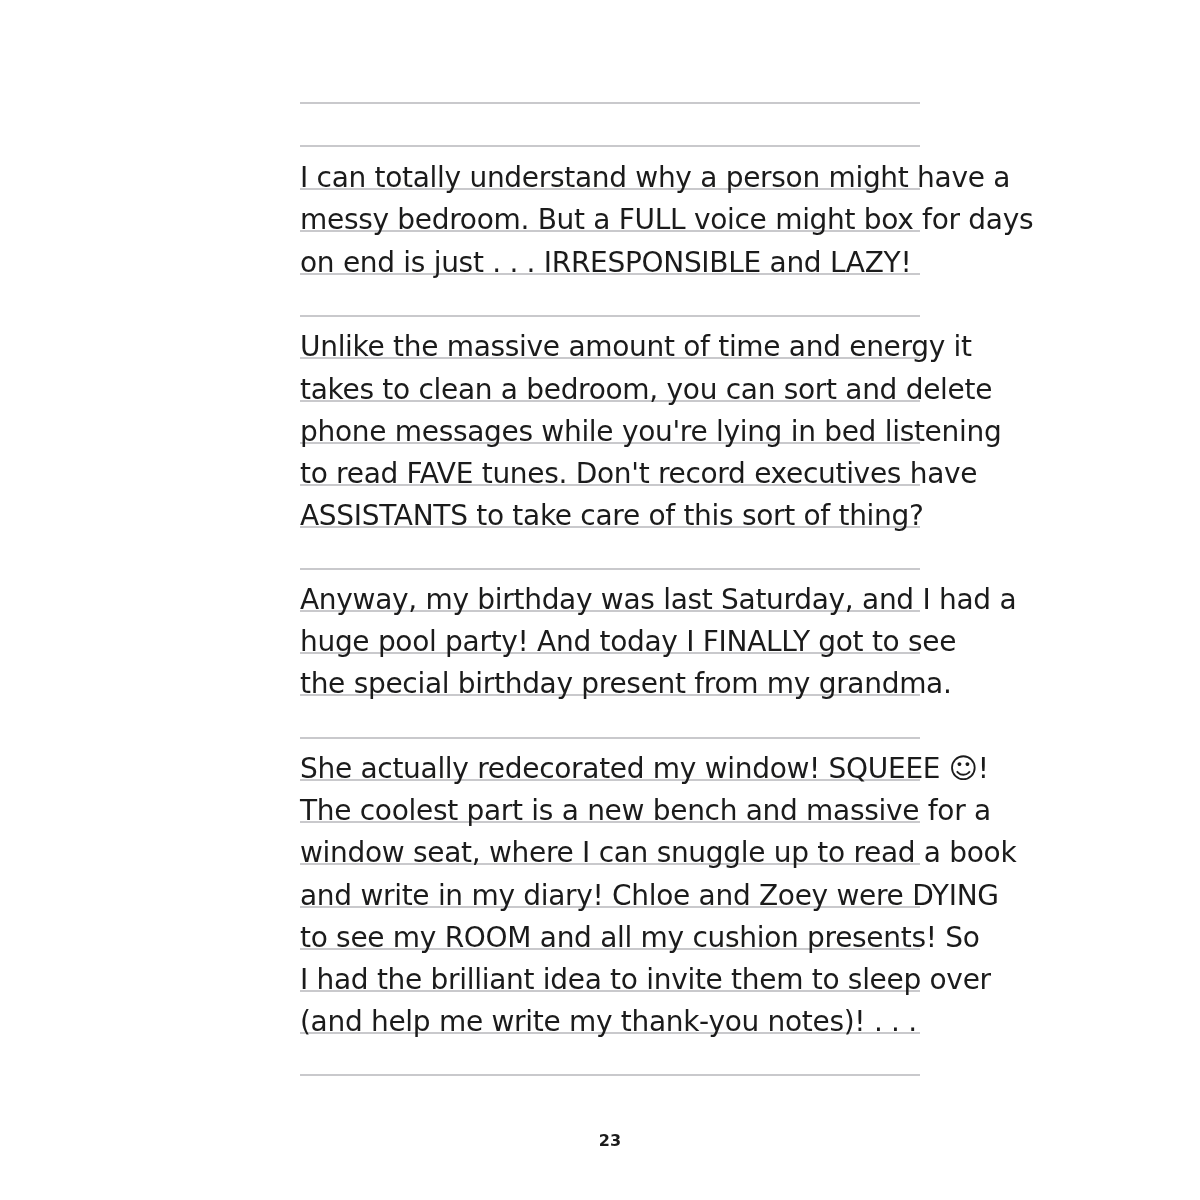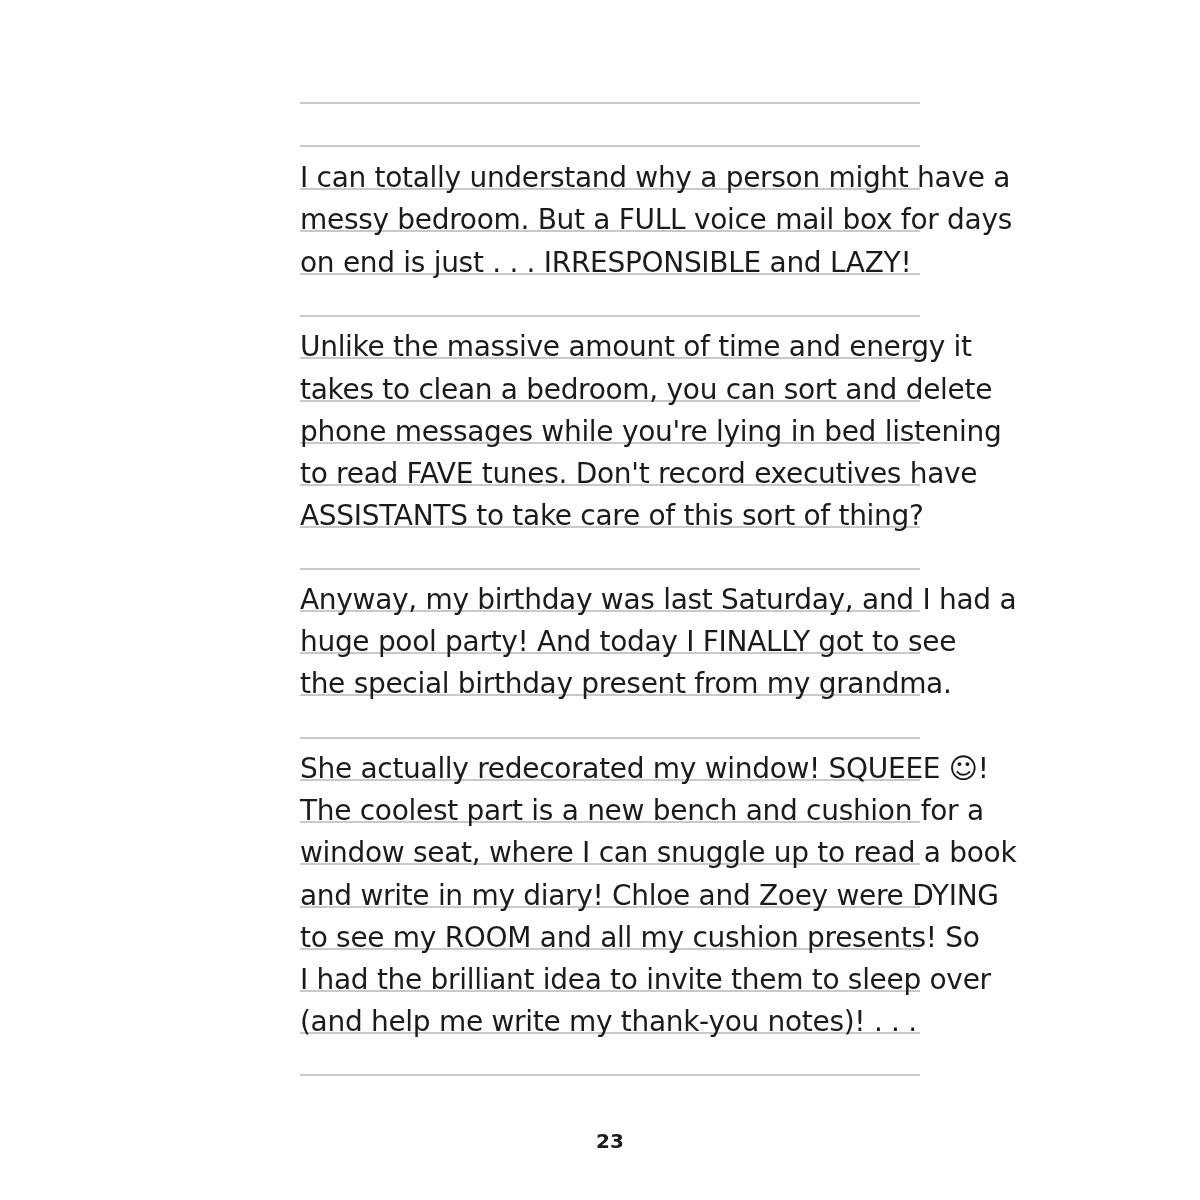--- a/index.html
+++ b/index.html
@@ -51,21 +51,21 @@
       line-height: 30px;
       letter-spacing: 0.5px;
       color: #1b1b1b;
     }
     .page-number {
       position: absolute;
       left: 560px;
       width: 100px;
       top: 1126px;
       text-align: center;
-      font-size: 20px;
+      font-size: 16px;
       line-height: 30px;
       font-weight: bold;
       color: #1b1b1b;
     }
   </style>
 </head>
 <body>
 
 <div class="page">
 
@@ -90,41 +90,41 @@
   <div class="rule" style="top: 821px; background: rgb(201, 201, 204);"></div>
   <div class="rule" style="top: 863px; background: rgb(201, 201, 204);"></div>
   <div class="rule" style="top: 906px; background: rgb(201, 201, 204);"></div>
   <div class="rule" style="top: 948px; background: rgb(201, 201, 204);"></div>
   <div class="rule" style="top: 990px; background: rgb(201, 201, 204);"></div>
   <div class="rule" style="top: 1032px; background: rgb(201, 201, 204);"></div>
   <div class="rule" style="top: 1074px; background: rgb(201, 201, 204);"></div>
 
   <div>
     <div class="text-line" style="top:164px"><span style="display: inline-block;">I can totally understand why a person might have a</span></div>
-    <div class="text-line" style="top:206px"><span style="display: inline-block;">messy bedroom. But a FULL voice mail box for days</span></div>
+    <div class="text-line" style="top:206px"><span style="display: inline-block;">messy bedroom. But a FULL voice might box for days</span></div>
     <div class="text-line" style="top:249px"><span style="display: inline-block;">on end is just . . . IRRESPONSIBLE and LAZY!</span></div>
   </div>
 
   <div>
     <div class="text-line" style="top:333px"><span style="display: inline-block;">Unlike the massive amount of time and energy it</span></div>
     <div class="text-line" style="top:376px"><span style="display: inline-block;">takes to clean a bedroom, you can sort and delete</span></div>
     <div class="text-line" style="top:418px"><span style="display: inline-block;">phone messages while you're lying in bed listening</span></div>
     <div class="text-line" style="top:460px"><span style="display: inline-block;">to read FAVE tunes. Don't record executives have</span></div>
     <div class="text-line" style="top:502px"><span style="display: inline-block;">ASSISTANTS to take care of this sort of thing?</span></div>
   </div>
 
   <div>
     <div class="text-line" style="top:586px"><span style="display: inline-block;">Anyway, my birthday was last Saturday, and I had a</span></div>
     <div class="text-line" style="top:628px"><span style="display: inline-block;">huge pool party! And today I FINALLY got to see</span></div>
     <div class="text-line" style="top:670px"><span style="display: inline-block;">the special birthday present from my grandma.</span></div>
   </div>
 
   <div>
     <div class="text-line" style="top:755px"><span style="display: inline-block;">She actually redecorated my window! SQUEEE ☺!</span></div>
-    <div class="text-line" style="top:797px"><span style="display: inline-block;">The coolest part is a new bench and cushion for a</span></div>
+    <div class="text-line" style="top:797px"><span style="display: inline-block;">The coolest part is a new bench and massive for a</span></div>
     <div class="text-line" style="top:839px"><span style="display: inline-block;">window seat, where I can snuggle up to read a book</span></div>
     <div class="text-line" style="top:882px"><span style="display: inline-block; text-align: center;">and write in my diary! Chloe and Zoey were DYING</span></div>
     <div class="text-line" style="top:924px"><span style="display: inline-block;">to see my ROOM and all my cushion presents! So</span></div>
     <div class="text-line" style="top:966px"><span style="display: inline-block;">I had the brilliant idea to invite them to sleep over</span></div>
     <div class="text-line" style="top:1008px"><span style="display: inline-block;">(and help me write my thank-you notes)! . . .</span></div>
   </div>
 
   <div class="page-number">23</div>
 </div>
 

